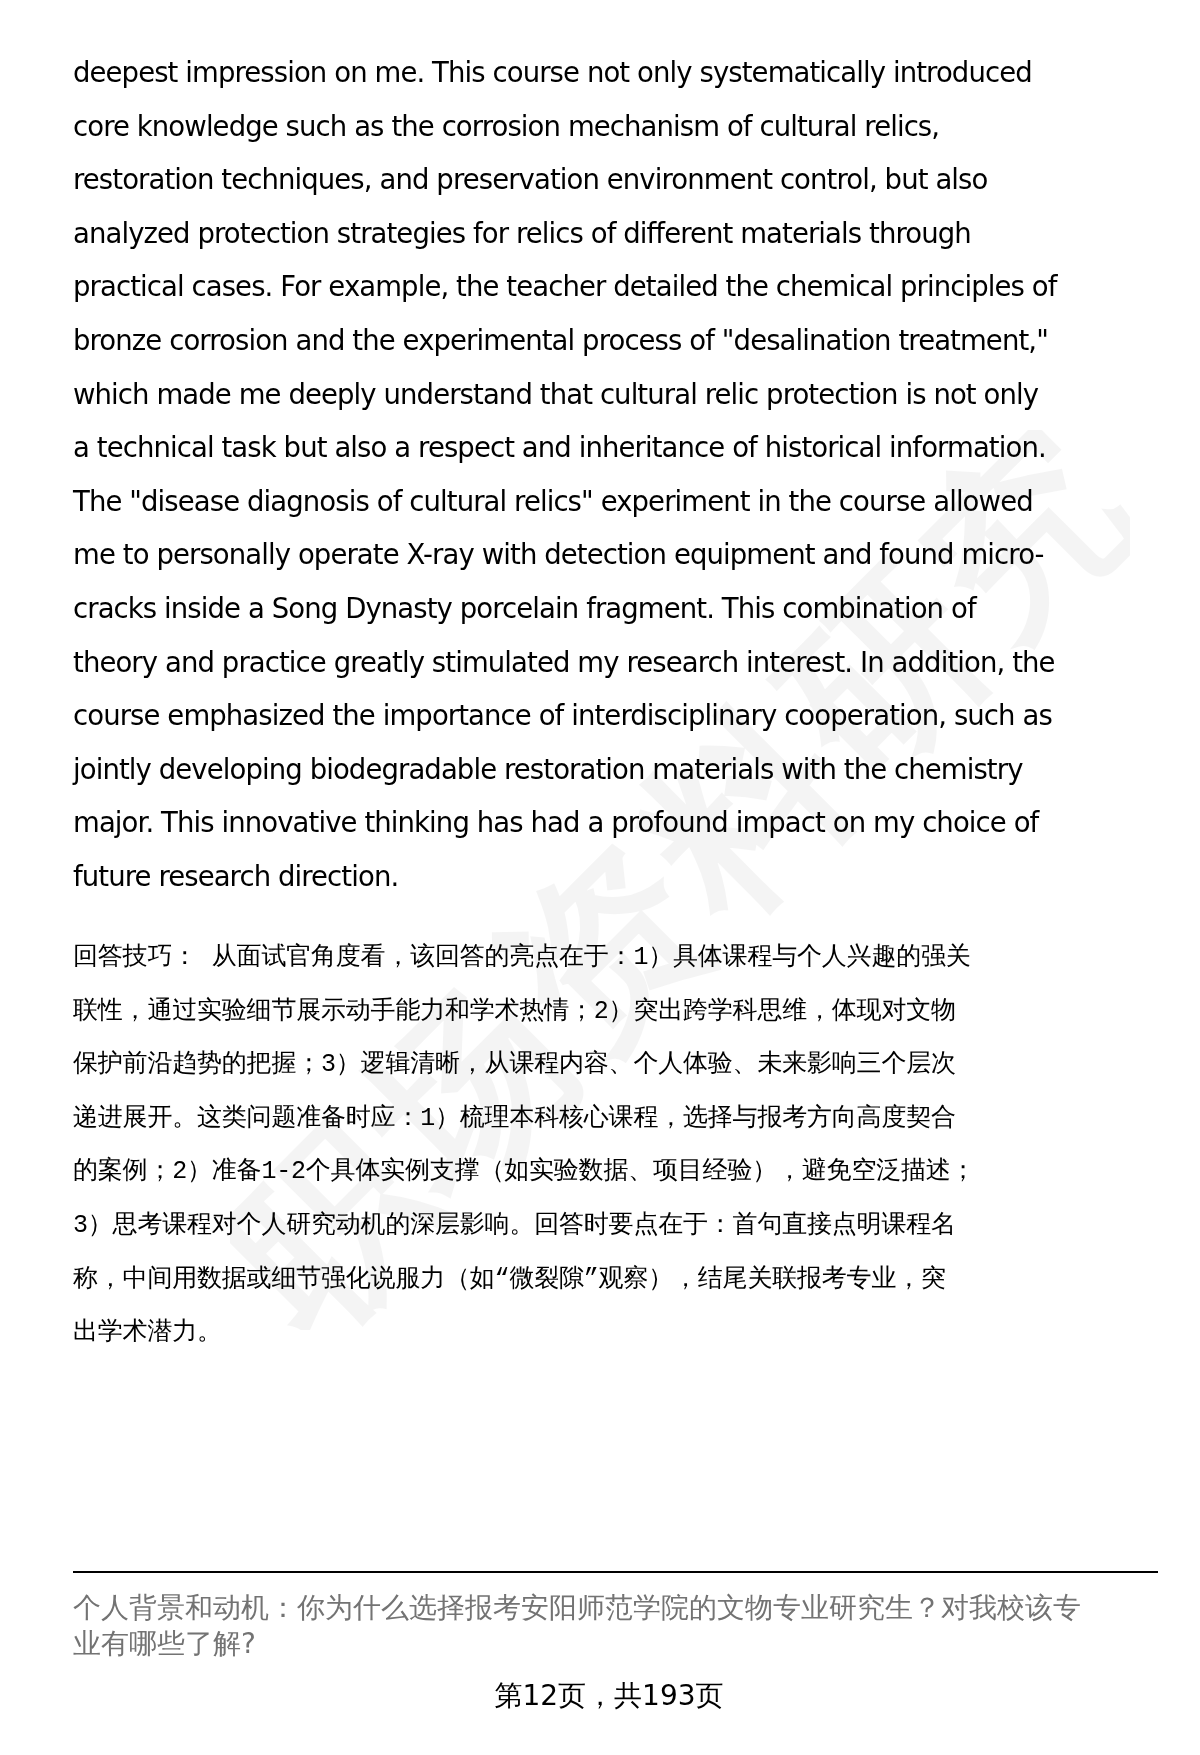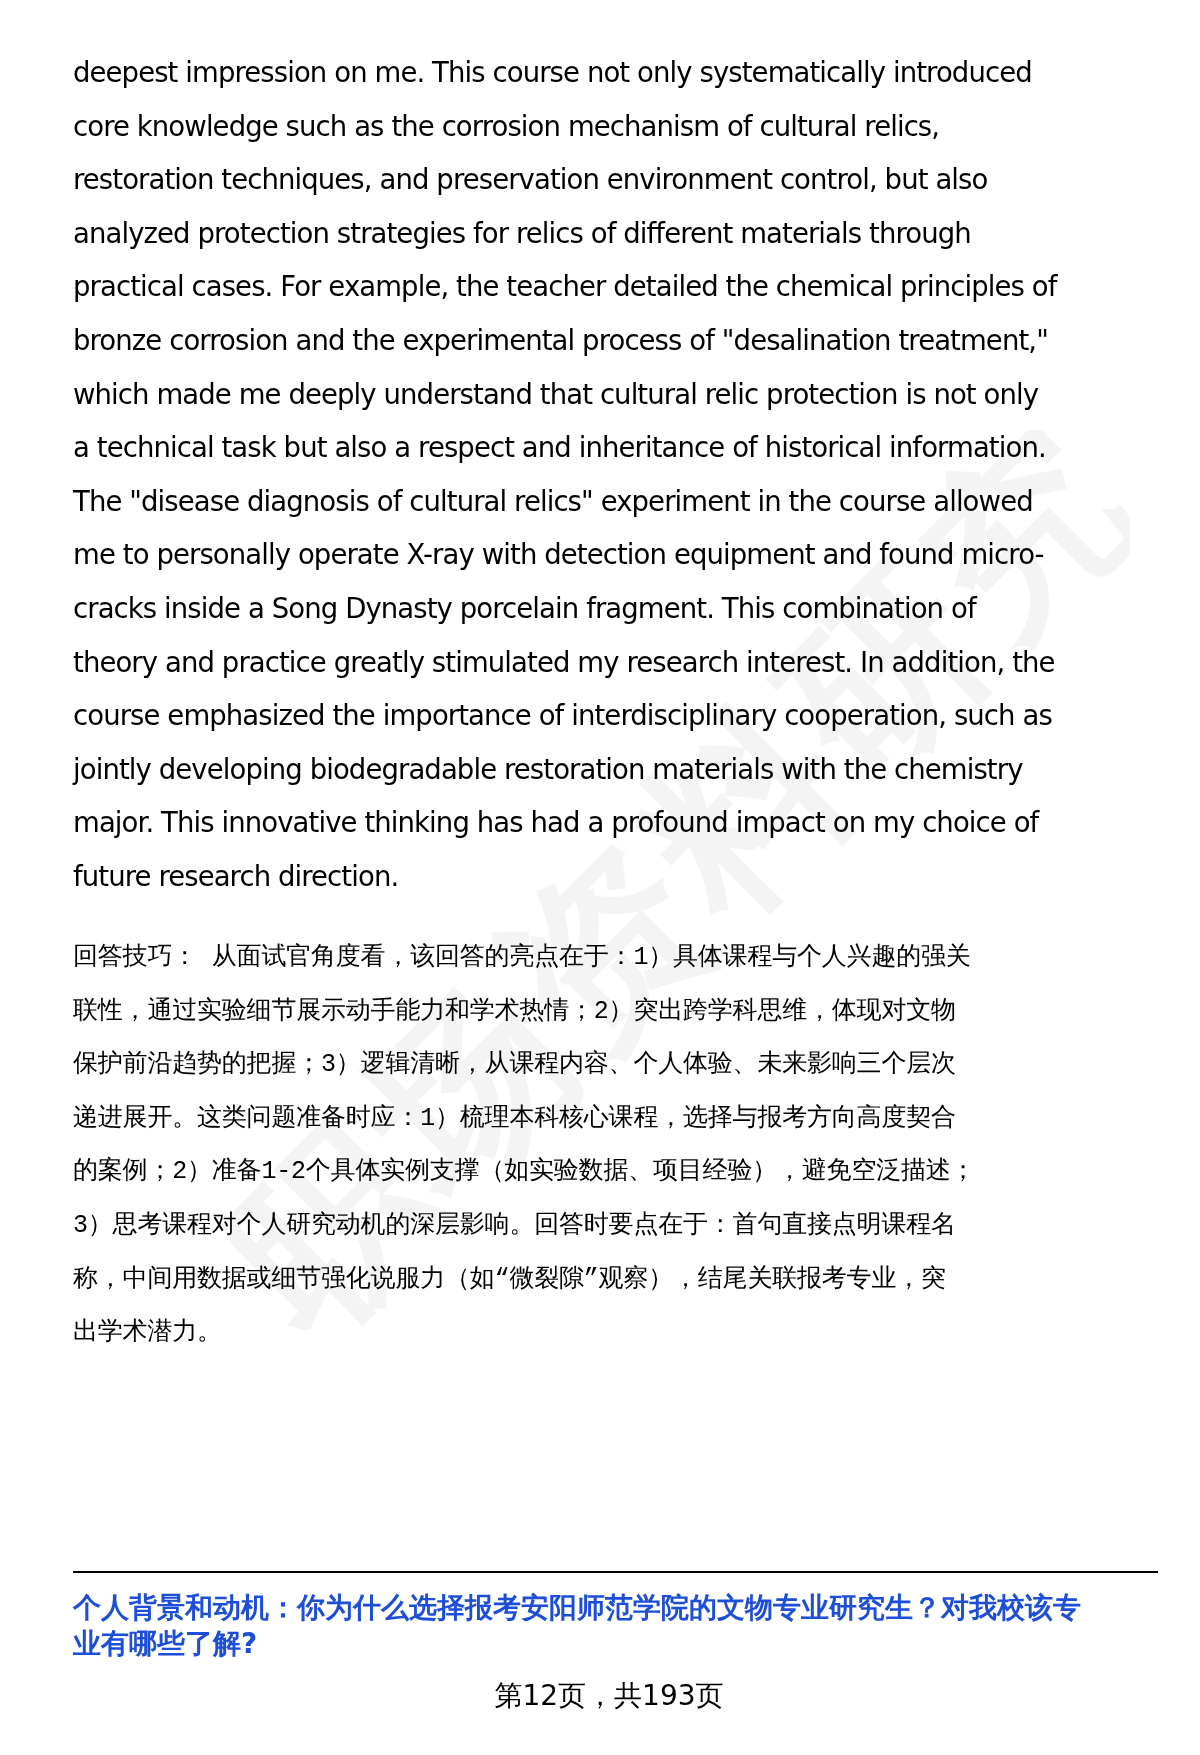--- a/index.html
+++ b/index.html
@@ -12,22 +12,22 @@
                     font-size: 190px; font-weight: bold; color: rgba(0,0,0,0.045); white-space: nowrap;
                     letter-spacing: 6px; font-family: "DejaVu Sans", sans-serif; }
   .en-para { position: absolute; left: 73px; top: 50px; width: 1100px; }
   .en-line { height: 53.6px; line-height: 44px; font-size: 27.5px; white-space: nowrap;
              font-family: "DejaVu Sans", "Liberation Sans", sans-serif; letter-spacing: -0.9px; word-spacing: 0px; }
   .zh-para { position: absolute; left: 73px; top: 935px; width: 1100px; }
   .zh-line { height: 53.6px; line-height: 46px; font-size: 25px; white-space: nowrap;
              font-family: Liberation Mono, monospace; letter-spacing: -0.2px; }
   .rule { position: absolute; left: 73px; top: 1571px; width: 1085px; height: 0;
           border-top: 2px solid #000; }
-  .red-heading { position: absolute; left: 73px; top: 1590px; width: 1100px; color: #1d4ed8;
-                 font-weight: bold; font-size: 28px; }
+  .red-heading { position: absolute; left: 73px; top: 1590px; width: 1100px; color: #737373;
+                 font-weight: normal; font-size: 28px; }
   .red-line { height: 36px; line-height: 36px; white-space: nowrap; }
   .footer { position: absolute; left: 0; top: 1676px; width: 1200px; text-align: center;
             font-size: 28px; line-height: 40px; padding-left: 9px; }
 </style>
 </head>
 <body>
 
 <div class="page">
 
   <div class="watermark">

